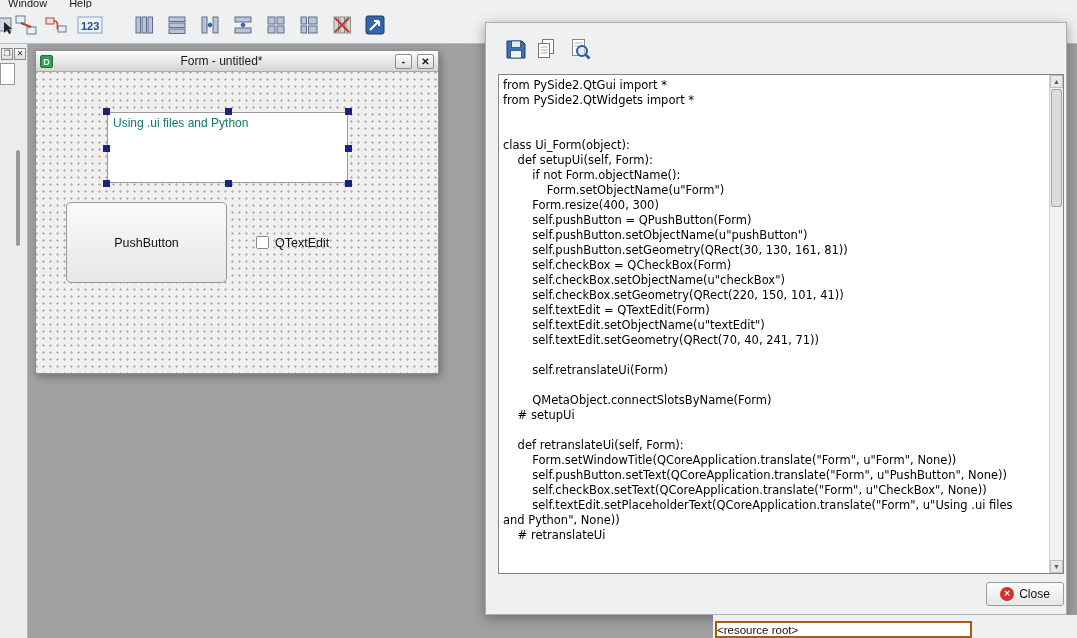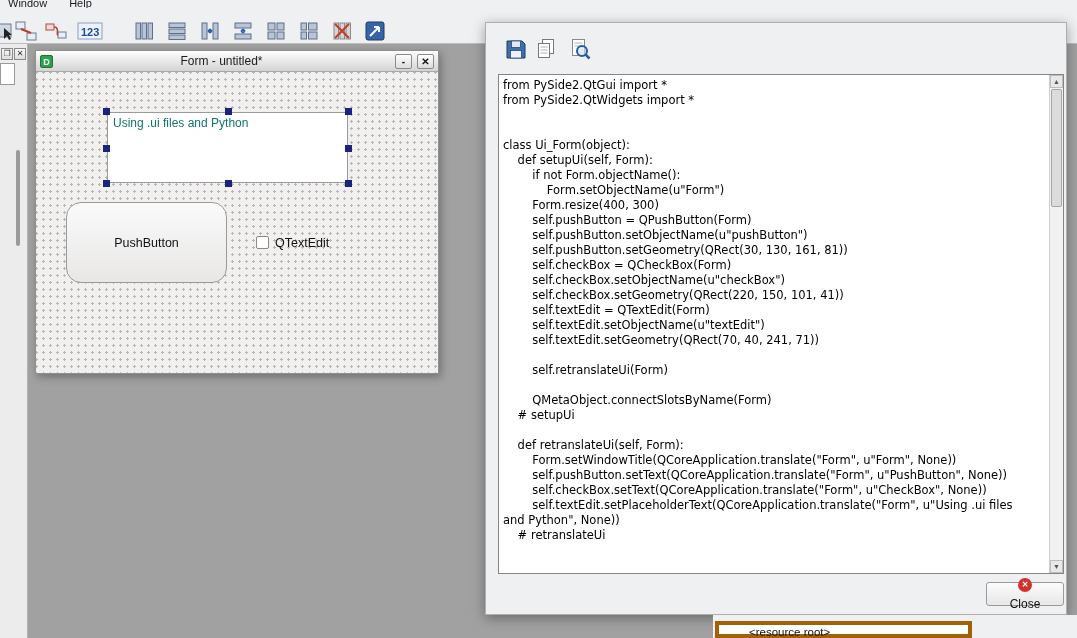--- a/index.html
+++ b/index.html
@@ -5,21 +5,21 @@
   * { margin:0; padding:0; box-sizing:border-box; }
   html,body { background:#8f8f8f; }
   body { font-family:"Liberation Sans", sans-serif; }
   .screen { position:relative; width:1077px; height:638px; background:#a1a1a1; overflow:hidden; }
 
   
   .topbar { position:absolute; left:0; top:0; width:1077px; height:44px; background:#eff0f1; border-bottom:1px solid #bdbdbd; }
   .menubar { position:absolute; left:8px; top:-4px; height:12px; overflow:hidden; display:flex; gap:22px; }
   .menu-item { font-size:11px; line-height:14px; color:#1a1a1a; }
   .menu-item:first-letter { text-decoration:underline; }
-  .tb-icon { position:absolute; top:19px; width:24px; height:24px; display:inline-block; }
+  .tb-icon { position:absolute; top:13px; width:24px; height:24px; display:inline-block; }
   .tb-icon svg { width:100%; height:100%; }
 
   
   .left-dock { position:absolute; left:0; top:44px; width:28px; height:594px; background:#ececec; border-right:1px solid #b2b2b2; }
   .dock-btn { position:absolute; top:4px; width:12px; height:12px; border:1px solid #8a8a8a; background:linear-gradient(#fbfbfb,#ddd); font-size:8px; line-height:10px; text-align:center; color:#333; }
   .dock-btn.b1 { left:1px; }
   .dock-btn.b2 { left:14px; }
   .dock-btn.b1::before { content:"❐"; }
   .dock-btn.b2::before { content:"✕"; }
   .dock-field { position:absolute; left:0; top:19px; width:15px; height:22px; background:#fff; border:1px solid #9a9a9a; }
@@ -41,47 +41,47 @@
      background-size:7px 7px; background-position:4px 4px; }
 
   .textedit { position:absolute; left:71px; top:40px; width:241px; height:71px; background:#fff; border:1px solid #9a9a9a; }
   .te-placeholder { position:absolute; left:5px; top:3px; font-size:12px; color:#0f766e; }
   .handle { position:absolute; width:7px; height:7px; background:#1a237e; }
   .h-tl{left:-5px;top:-5px} .h-tm{left:117px;top:-5px} .h-tr{right:-5px;top:-5px}
   .h-ml{left:-5px;top:32px} .h-mr{right:-5px;top:32px}
   .h-bl{left:-5px;bottom:-5px} .h-bm{left:117px;bottom:-5px} .h-br{right:-5px;bottom:-5px}
 
   .pushbutton { position:absolute; left:30px; top:130px; width:161px; height:81px;
-     background:linear-gradient(#fafafa,#e8e7e6); border:1px solid #9a9a9a; border-radius:15px;
+     background:linear-gradient(#fafafa,#e8e7e6); border:1px solid #9a9a9a; border-radius:5px;
      font-size:12.5px; color:#111; display:flex; align-items:center; justify-content:center; font-family:inherit; }
   .checkbox { position:absolute; left:220px; top:150px; width:101px; height:41px; display:flex; align-items:center; gap:6px; font-size:12.5px; color:#111; }
   .cb-box { width:13px; height:13px; background:#fff; border:1px solid #8a8a8a; border-radius:2px; }
 
   
   .code-dialog { position:absolute; left:485px; top:22px; width:582px; height:593px; background:#eff0f1; border:1px solid #aeaeae; box-shadow:0 3px 12px rgba(0,0,0,.35); }
   .dlg-icon { position:absolute; top:14px; width:24px; height:24px; }
   .dlg-icon svg { width:100%; height:100%; }
   .code-view { position:absolute; left:12px; top:51px; width:566px; height:500px; background:#fff; border:1px solid #848484; overflow:hidden; }
   .code-lines { position:absolute; left:0; top:0; right:14px; bottom:0; padding:3px 0 8px 4px;
      font-family:"DejaVu Sans", sans-serif; font-size:11.5px; line-height:15px; white-space:pre; color:#000; overflow:hidden; }
   .code-line { min-height:15px; }
   .vscroll { position:absolute; right:0; top:0; width:14px; height:498px; background:#f1f1f1; border-left:1px solid #cfcfcf; }
   .scroll-arrow { position:absolute; left:0; width:13px; height:13px; background:#e8e8e8; border:1px solid #bdbdbd; font-size:7px; line-height:11px; text-align:center; color:#555; }
   .scroll-arrow.up { top:0; } .scroll-arrow.up::before { content:"▲"; }
   .scroll-arrow.down { bottom:0; } .scroll-arrow.down::before { content:"▼"; }
   .scroll-thumb { position:absolute; left:1px; top:14px; width:11px; height:118px; background:#dcdcdc; border:1px solid #a6a6a6; border-radius:2px; }
   .close-btn { position:absolute; left:500px; top:559px; width:78px; height:24px;
      background:linear-gradient(#fcfcfc,#e7e7e7); border:1px solid #9a9a9a; border-radius:3px;
-     display:flex; align-items:center; justify-content:center; gap:5px; font-size:12px; color:#111; font-family:inherit;flex-direction:column; }
+     display:flex; align-items:center; justify-content:center; gap:5px; font-size:12px; color:#111; font-family:inherit; }
   .close-ico { width:14px; height:14px; border-radius:50%; background:#d1332c; color:#fff; font-size:8px; font-weight:bold; line-height:14px; text-align:center; }
   .close-ico::before { content:"✕"; }
 
   
   .bottom-panel { position:absolute; left:713px; top:615px; width:364px; height:23px; background:#eff0f1; }
-  .resource-box { position:absolute; left:2px; top:6px; width:257px; height:17px; background:#fff; border:4px solid #a16207; font-size:11.5px; line-height:15px; padding-left:30px; color:#111; }
+  .resource-box { position:absolute; left:2px; top:6px; width:257px; height:17px; background:#fff; border:2px solid #a16207; font-size:11.5px; line-height:15px; color:#111; }
 </style>
 </head>
 <body>
 
 <div class="screen">
 
   <div class="topbar">
     <div class="menubar">
       <span class="menu-item">Window</span>
       <span class="menu-item">Help</span>

